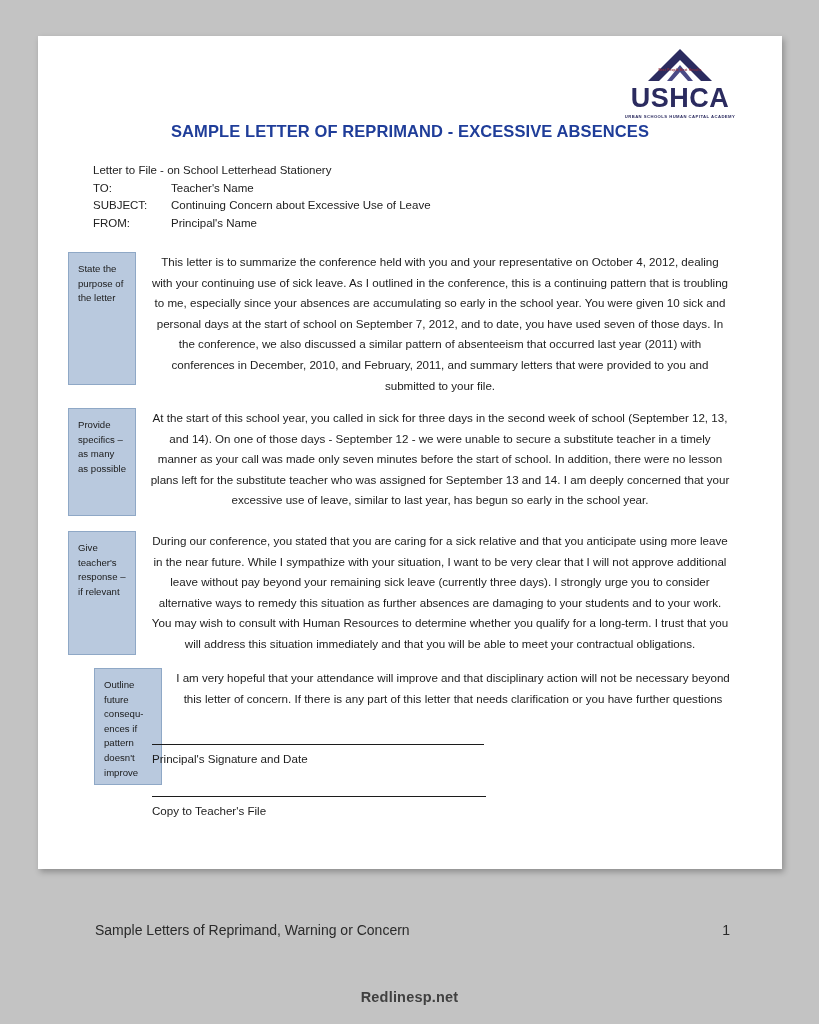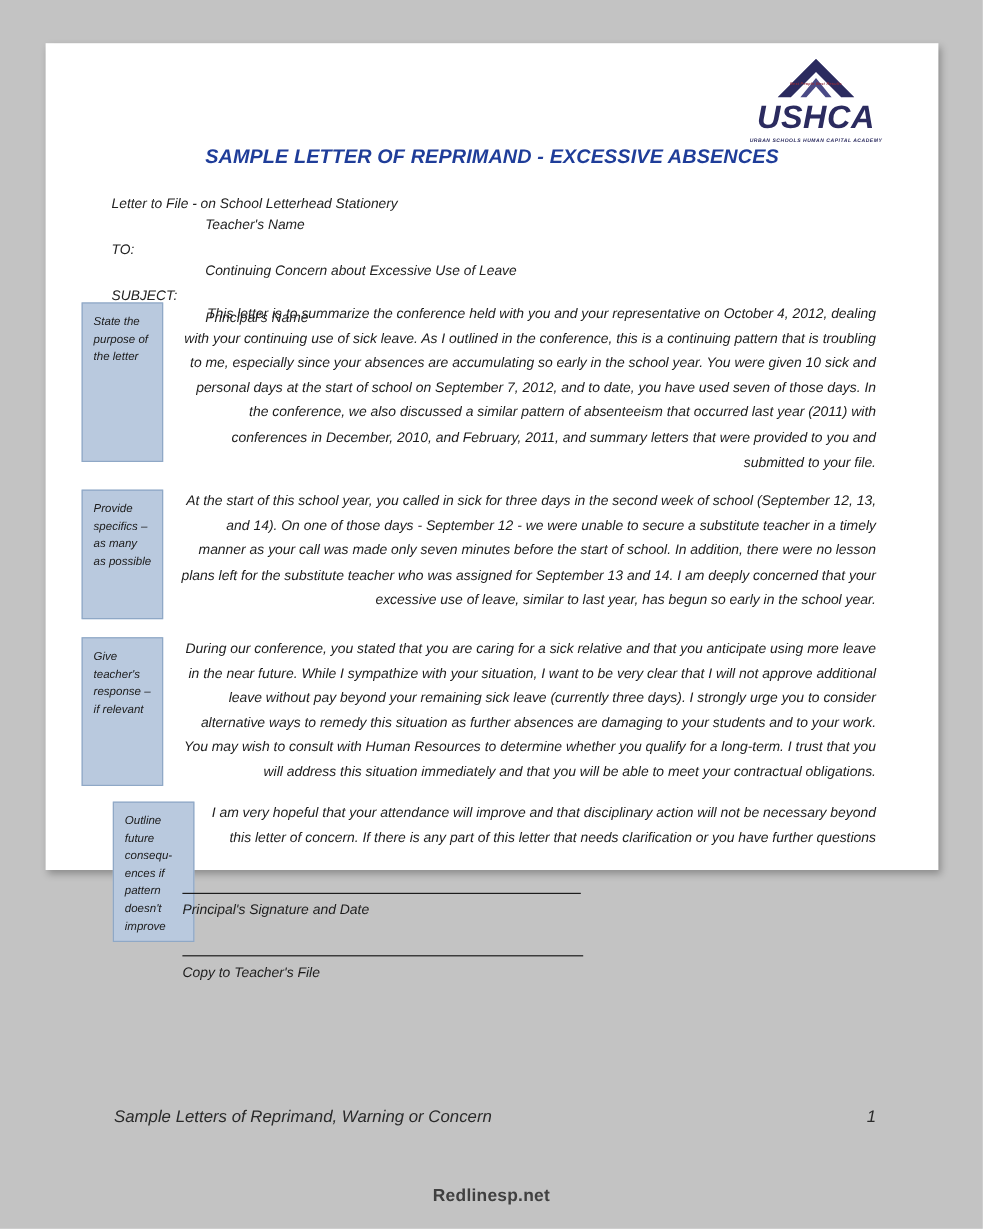--- a/index.html
+++ b/index.html
@@ -12,24 +12,23 @@
     background: #c3c3c3;
     font-family: "Liberation Sans", sans-serif;
     overflow: hidden;
     position: relative;
   }
   .page-shadow {
     position: absolute;
     left: 38px;
     top: 36px;
     width: 744px;
-    height: 689px;
+    height: 833px;
     background: #ffffff;
     box-shadow: 2px 3px 6px rgba(0,0,0,0.28);
-    font-style: italic;
   }
   .page-inner {
     position: relative;
     width: 100%;
     height: 100%;
   }
   
   .logo-wrap {
     position: absolute;
     right: 42px;
@@ -86,21 +85,21 @@
   
   .meta {
     position: absolute;
     left: 55px;
     top: 126px;
     font-size: 11.5px;
     color: #222;
     line-height: 17.5px;
   }
   .meta-row { display: flex; }
-  .meta-key { width: 78px; flex: 0 0 78px; margin-top: 21px; }
+  .meta-key { width: 78px; flex: 0 0 78px; }
   .meta-full { white-space: nowrap; }
   
   .block {
     position: absolute;
     display: flex;
     left: 30px;
     right: 52px;
   }
   .tagbox {
     width: 68px;
@@ -112,21 +111,21 @@
     font-size: 9.6px;
     line-height: 14.6px;
     color: #1a1a1a;
   }
   .tagbox-spacer { flex: 0 0 14px; }
   .para {
     flex: 1;
     font-size: 11.6px;
     line-height: 20.6px;
     color: #1c1c1c;
-    text-align: right;
+    text-align: center;
   }
   #block1 { top: 216px; }
   #block1 .tagbox { height: 133px; }
   #block2 { top: 372px; }
   #block2 .tagbox { height: 108px; }
   #block3 { top: 495px; }
   #block3 .tagbox { height: 124px; }
   #block4 { top: 632px; }
   #block4 .tagbox { height: 117px; margin-left: 26px; }
   

